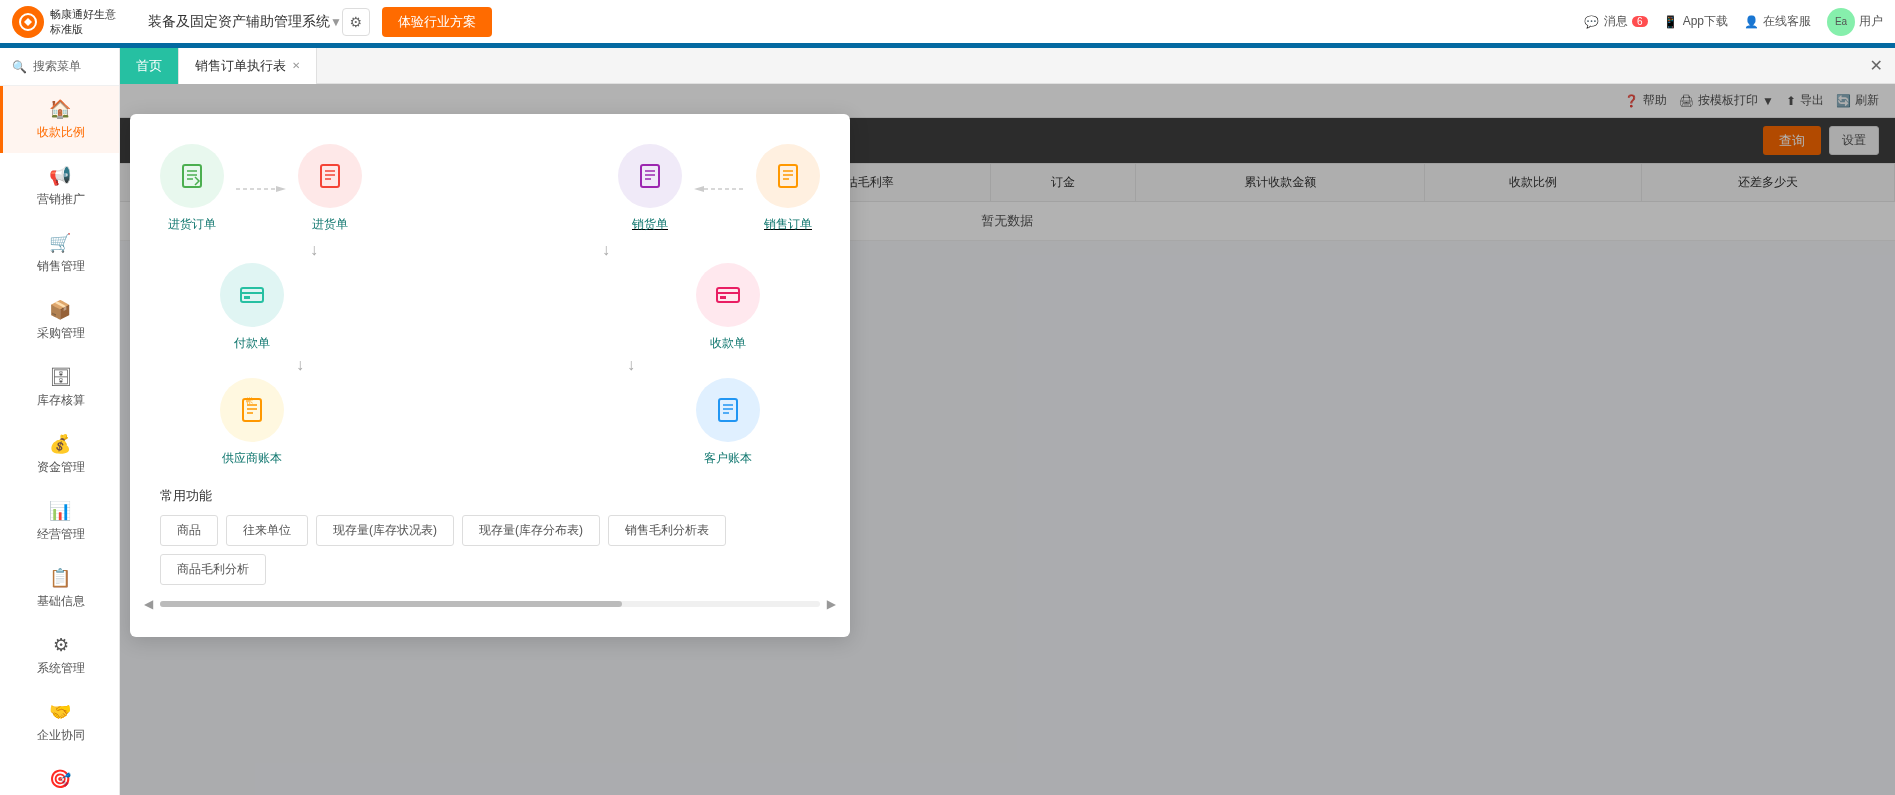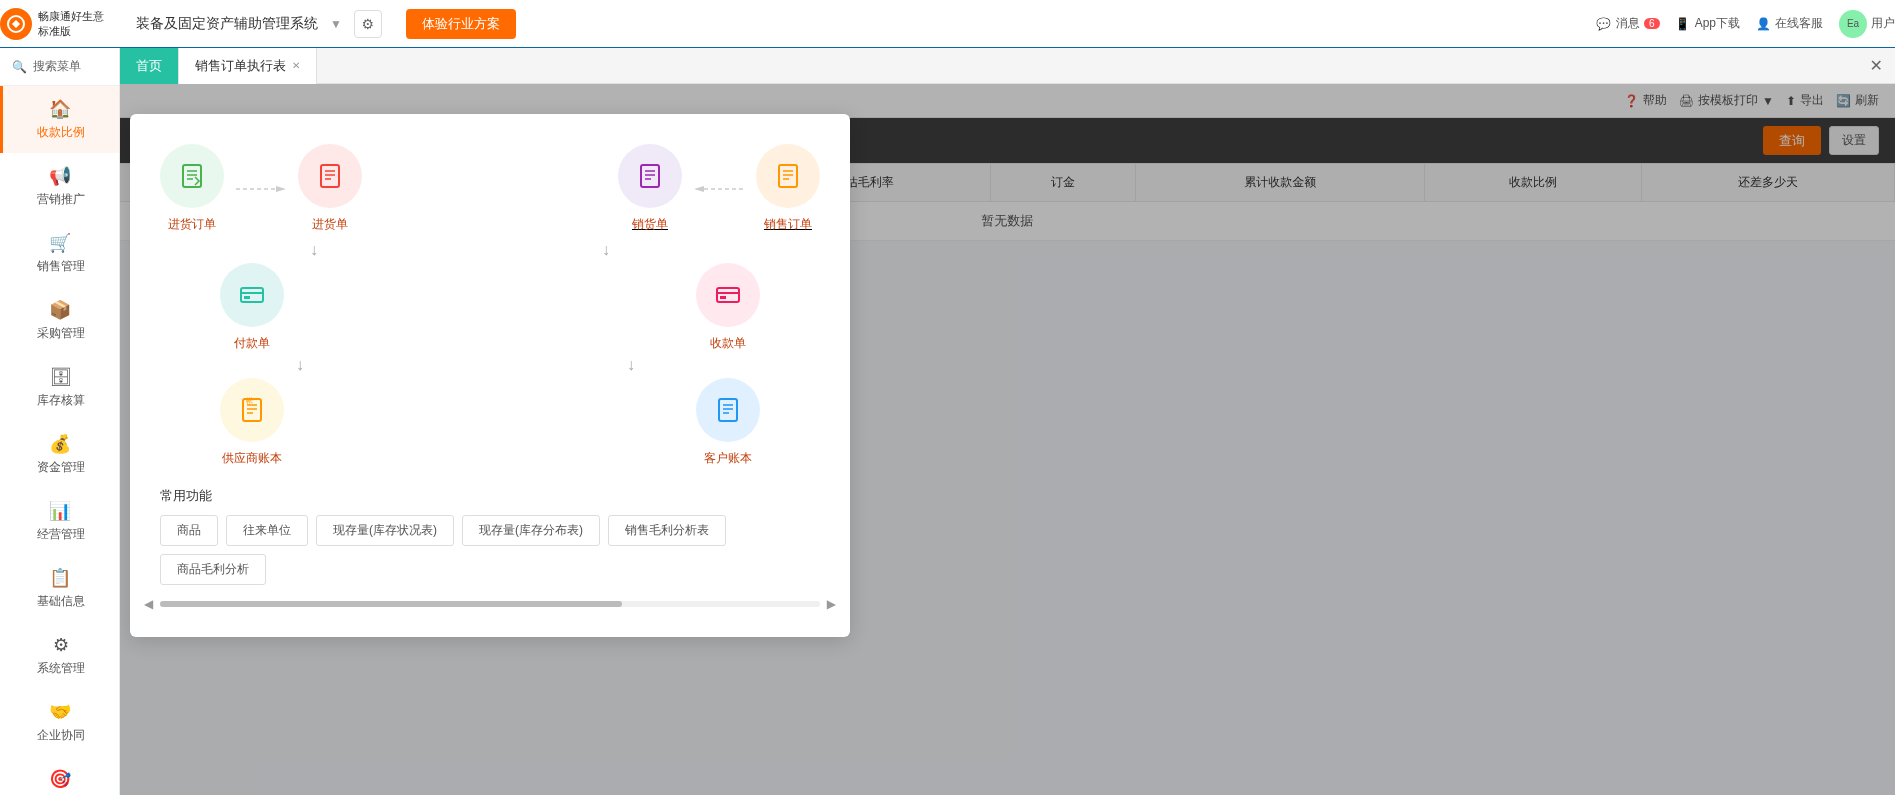--- a/index.html
+++ b/index.html
@@ -4,22 +4,22 @@
   <style>
     * { box-sizing: border-box; margin: 0; padding: 0; }
     body { font-family: 'Microsoft YaHei', Arial, sans-serif; font-size: 13px; background: #f0f2f5; overflow: hidden; }
 
     
     .top-header {
       display: flex;
       align-items: center;
       height: 48px;
       background: #fff;
-      border-bottom: 1px solid #0369a1;
-      padding: 0 0;
+      border-bottom: 5px solid #0369a1;
+      padding: 0 12px;
       position: relative;
       z-index: 100;
     }
     .logo-area {
       display: flex;
       align-items: center;
       width: 120px;
       gap: 6px;
     }
     .logo-icon {
@@ -32,21 +32,21 @@
       justify-content: center;
       color: white;
       font-size: 14px;
       font-weight: bold;
     }
     .logo-text { font-size: 11px; color: #333; line-height: 1.3; }
     .system-name {
       flex: 1;
       display: flex;
       align-items: center;
-      gap: 12px;
+      gap: 0;
       margin-left: 16px;
     }
     .system-title { font-size: 14px; color: #333; font-weight: 500; }
     .system-arrow { color: #999; font-size: 12px; }
     .gear-btn {
       width: 28px; height: 28px;
       border: 1px solid #ddd;
       border-radius: 4px;
       display: flex; align-items: center; justify-content: center;
       cursor: pointer; color: #666; font-size: 14px;
@@ -296,21 +296,21 @@
       align-items: center;
       gap: 8px;
       cursor: pointer;
     }
     .flow-circle {
       width: 64px; height: 64px;
       border-radius: 50%;
       display: flex; align-items: center; justify-content: center;
       font-size: 24px;
     }
-    .flow-node-label { font-size: 12px; color: #c2410c; text-align: center; }
+    .flow-node-label { font-size: 12px; color: #0f766e; text-align: center; }
 
     
     .circle-green { background: #e8f8ee; }
     .circle-red { background: #fee8e8; }
     .circle-purple { background: #f0eaf8; }
     .circle-orange { background: #fff0e0; }
     .circle-teal { background: #e0f5f3; }
     .circle-pink { background: #ffe8ee; }
     .circle-yellow { background: #fff8e0; }
     .circle-lightblue { background: #e0f0ff; }

